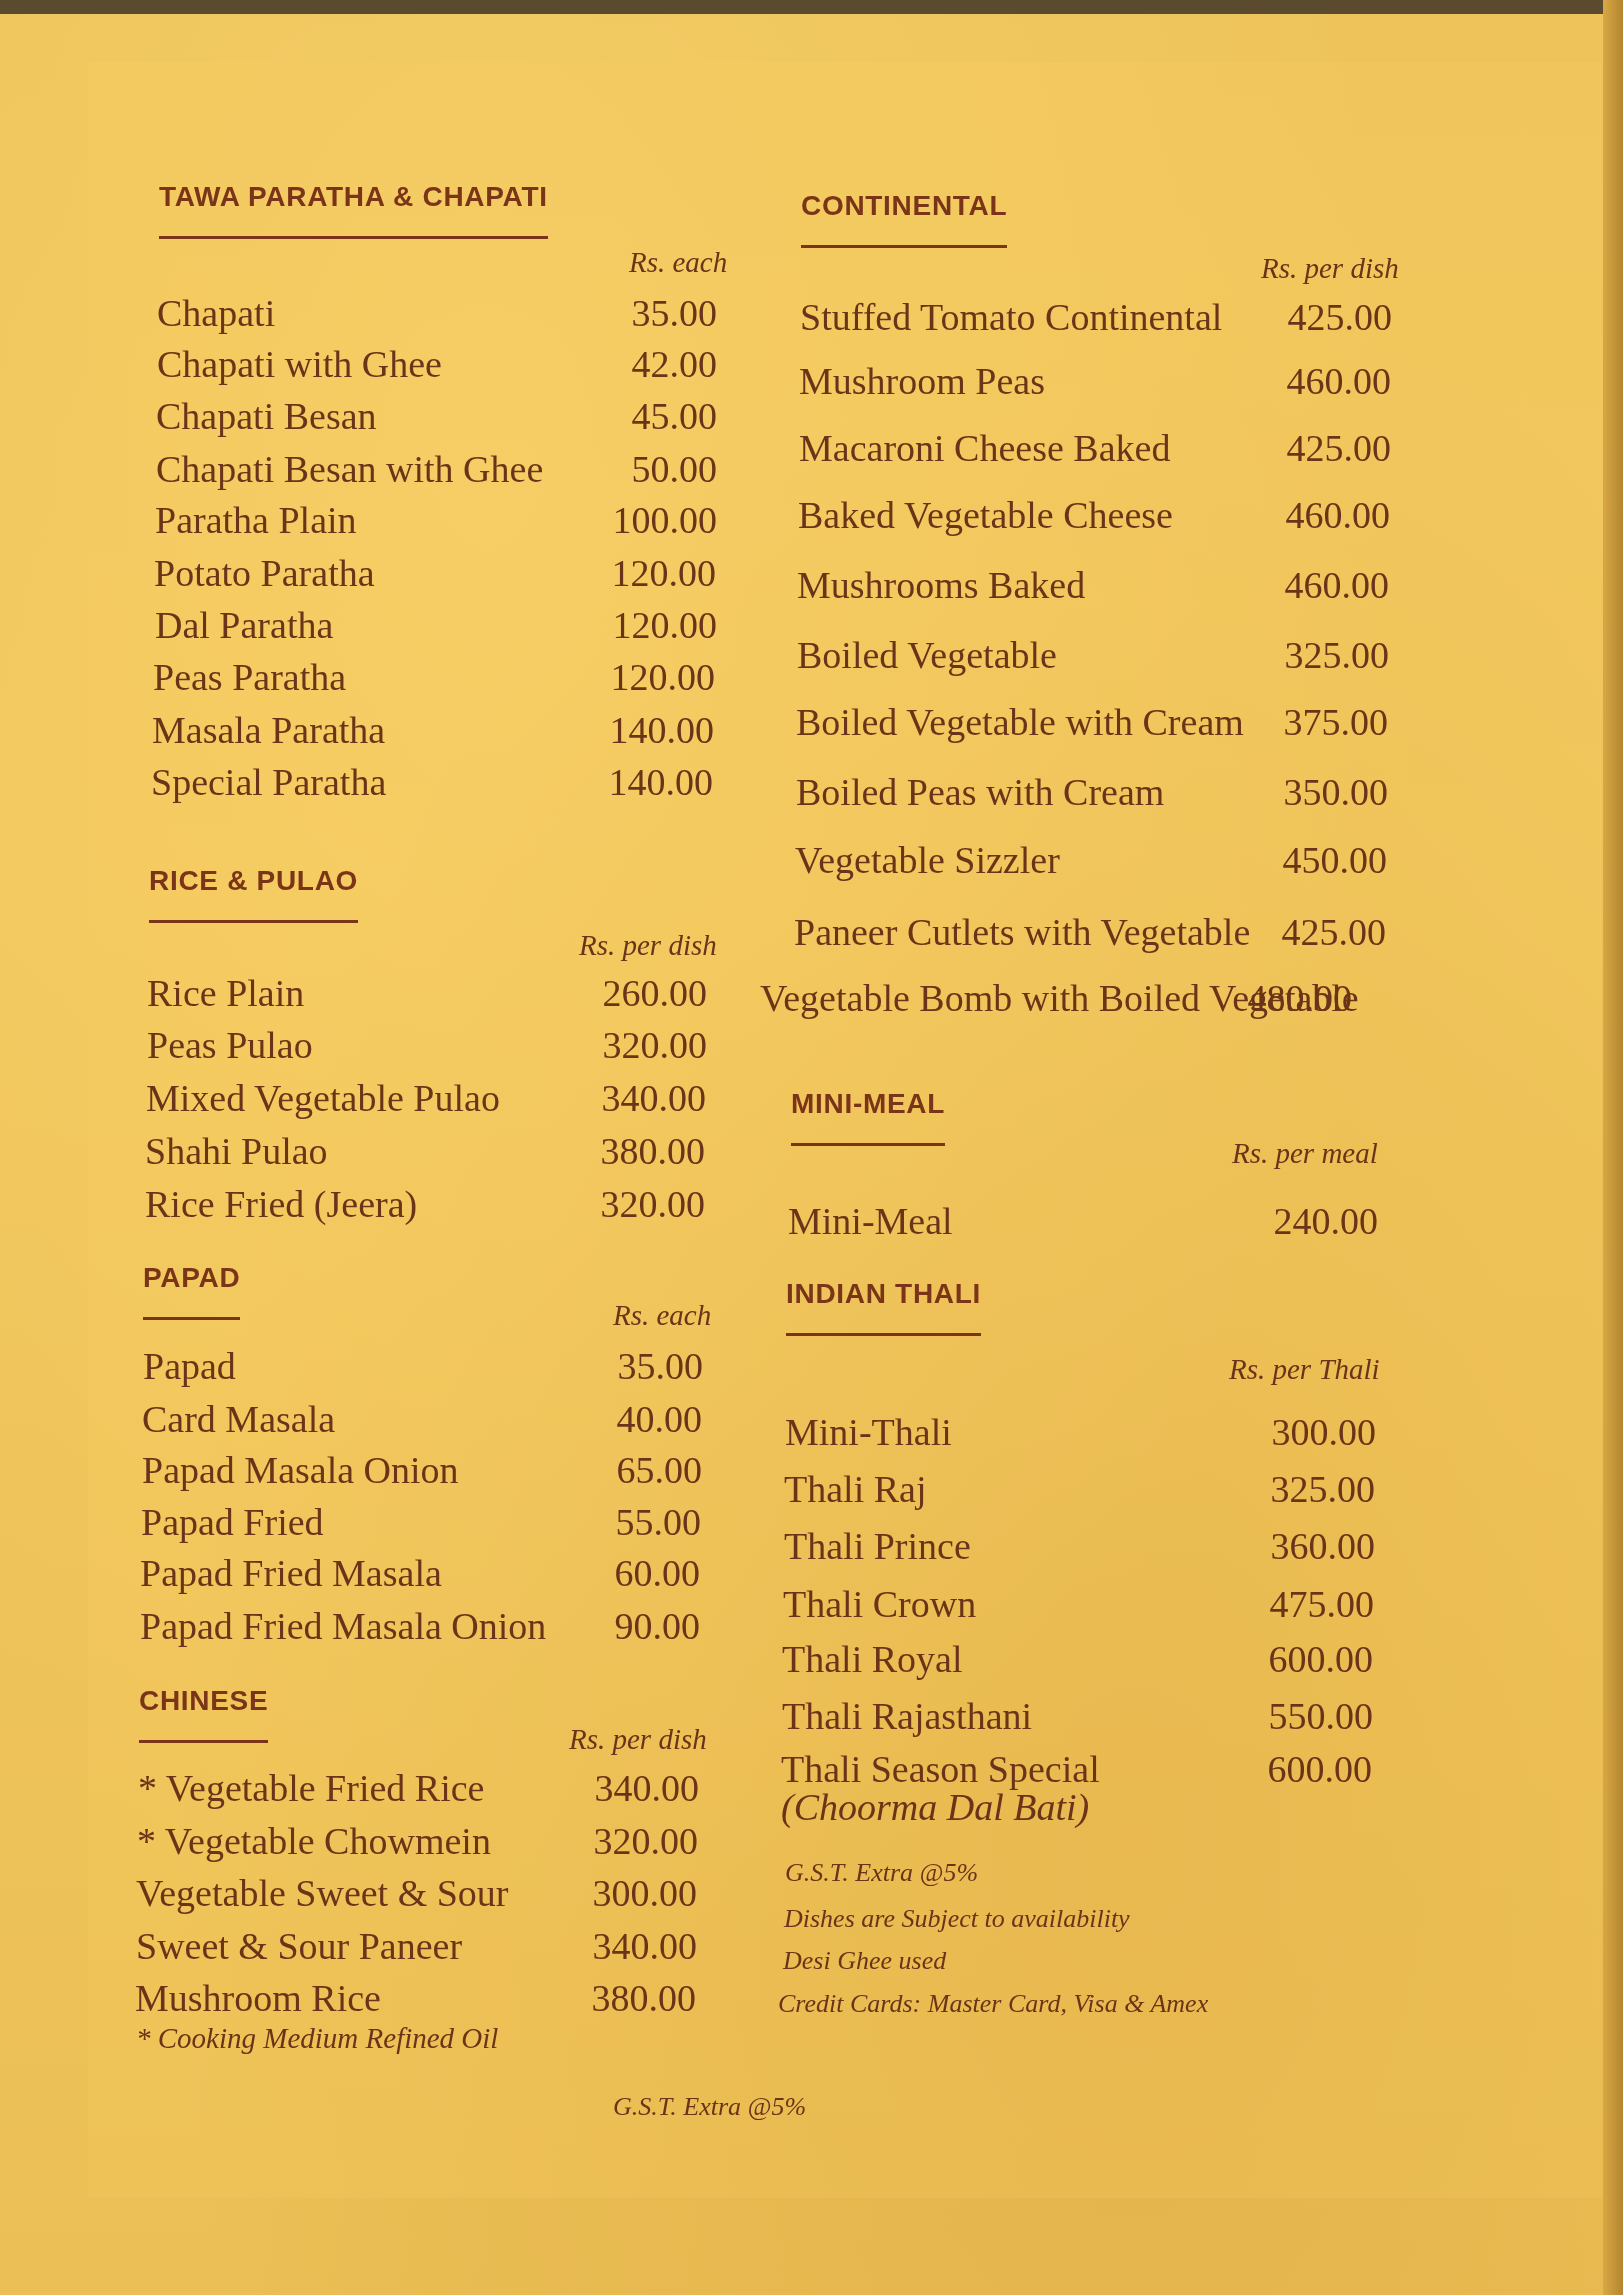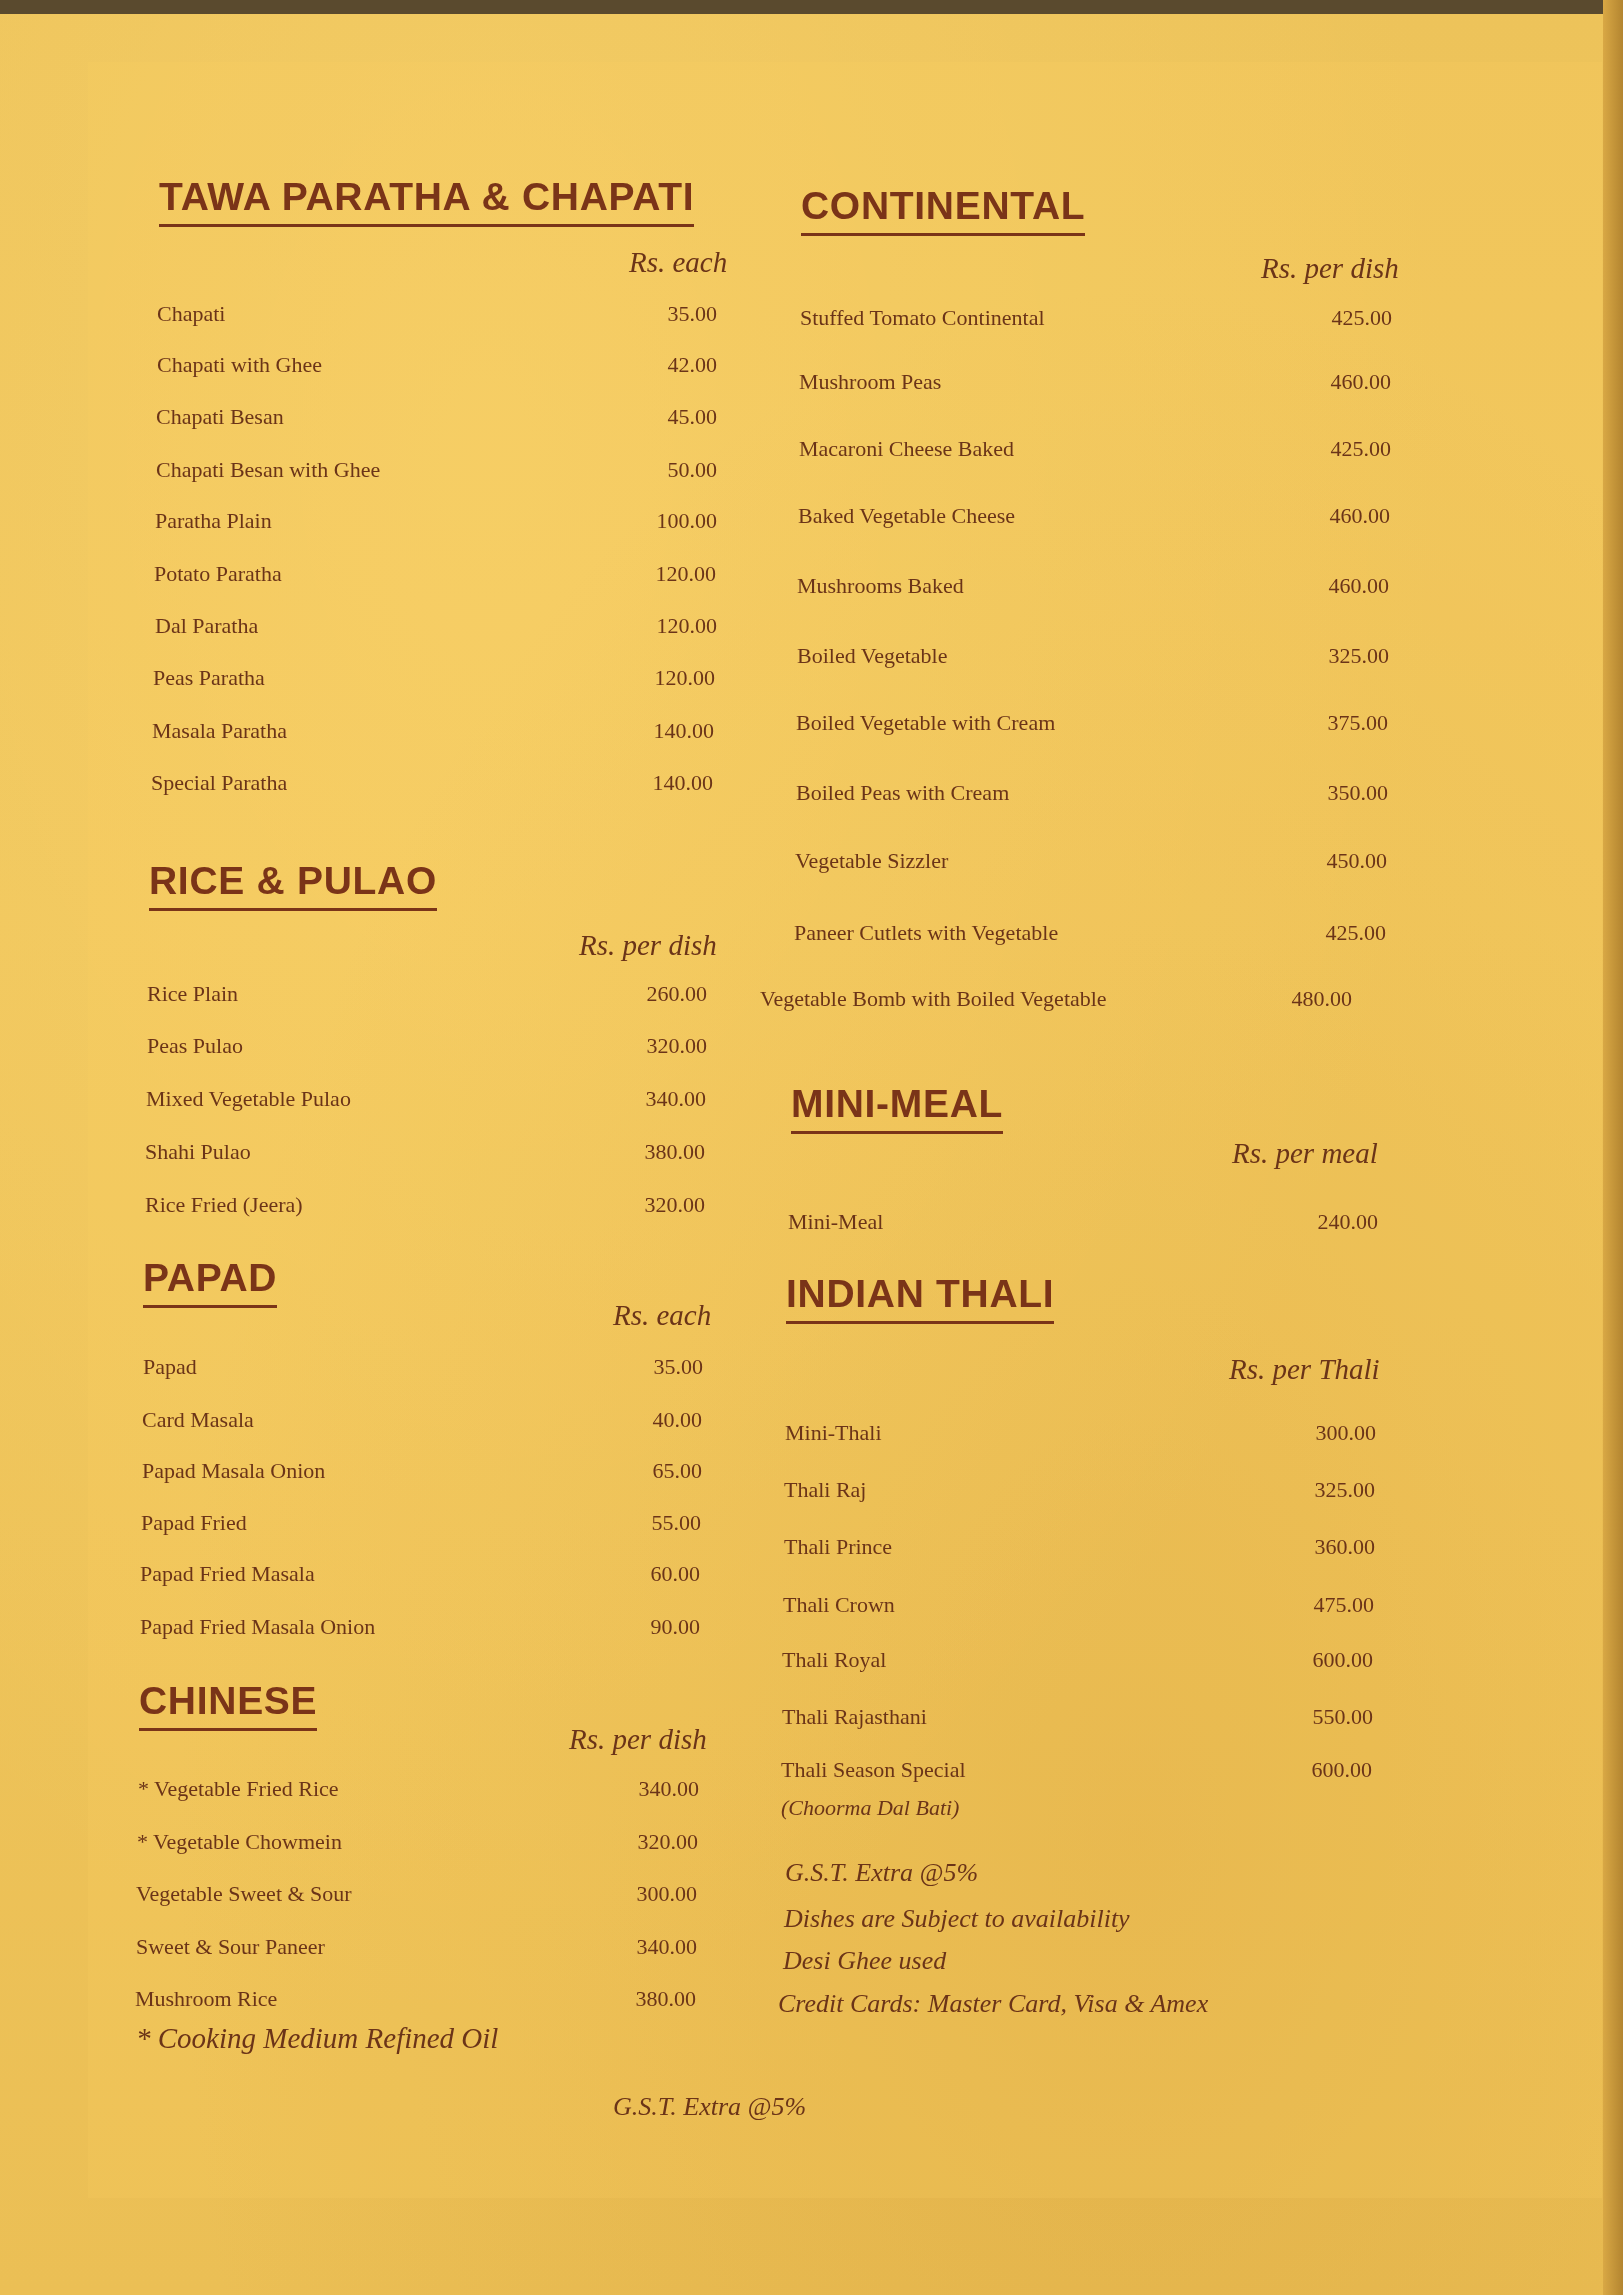--- a/index.html
+++ b/index.html
@@ -17,28 +17,28 @@
       linear-gradient(180deg, #edc35a 0%, #f0c65c 40%, #ebbf55 100%);
   }
   .top-edge { position: absolute; left: 0; top: 0; width: 1623px; height: 14.4px; background: #5a4a2e; }
   .right-edge { position: absolute; right: 0; top: 0; width: 19.7px; height: 2295px; background: linear-gradient(90deg, #d9a845, #b38530); }
   .inner {
     position: absolute; left: 88px; top: 62px; width: 1514px; height: 2136px;
     background: rgba(255, 210, 100, 0.18);
   }
   .heading {
     position: absolute; font-family: "Liberation Sans", "DejaVu Sans", sans-serif;
-    font-weight: bold; font-size: 39px; color: #7a3418; letter-spacing: 0.7px;
-    border-bottom: 3.3px solid #7a3418; line-height: 45px; padding-bottom: 5px;
+    font-weight: bold; font-size: 28px; color: #7a3418; letter-spacing: 0.7px;
+    border-bottom: 3.3px solid #7a3418; line-height: 45px; padding-bottom: 17px;
     white-space: nowrap;
   }
   .unit {
     position: absolute; font-style: italic; font-size: 29px; color: #6b3418; white-space: nowrap;
   }
-  .row { position: absolute; height: 39px; font-size: 22px; line-height: 39px; white-space: nowrap; }
+  .row { position: absolute; height: 39px; font-size: 38px; line-height: 39px; white-space: nowrap; }
   .row .name { position: absolute; left: 0; }
   .row .price { position: absolute; right: 0; }
   .row .sub { position: absolute; left: 0; top: 38px; font-style: italic; }
   .note { position: absolute; font-style: italic; font-size: 26px; white-space: nowrap; }
 </style>
 </head>
 <body>
 
 <div class="page">
   <div class="top-edge"></div>

